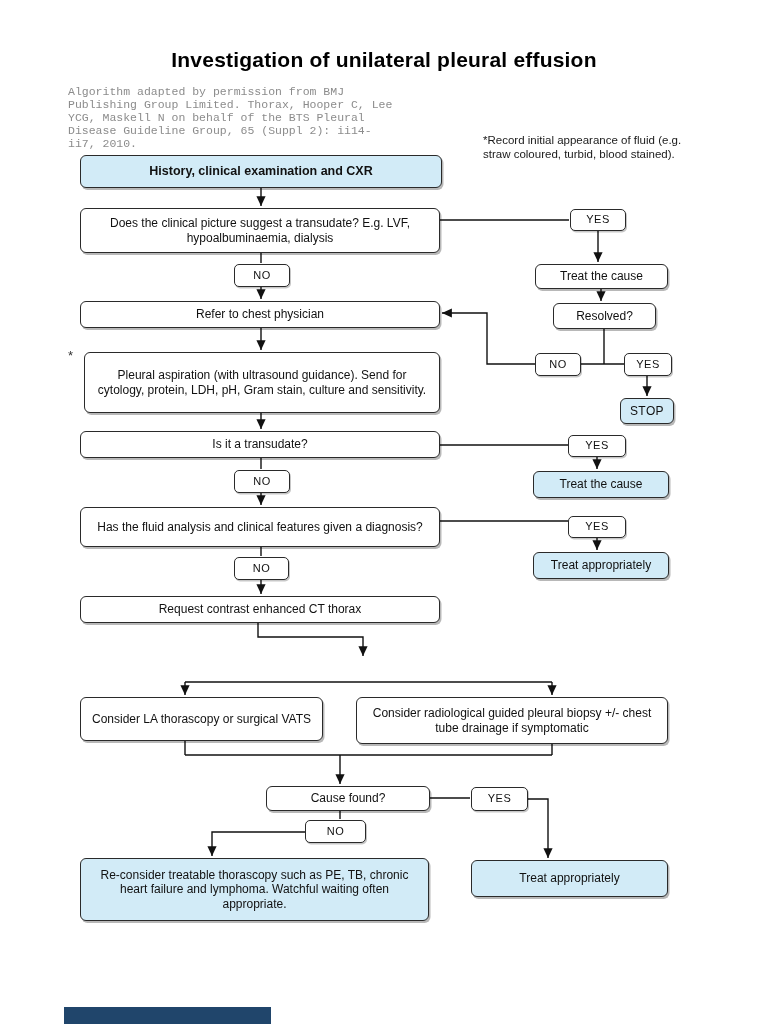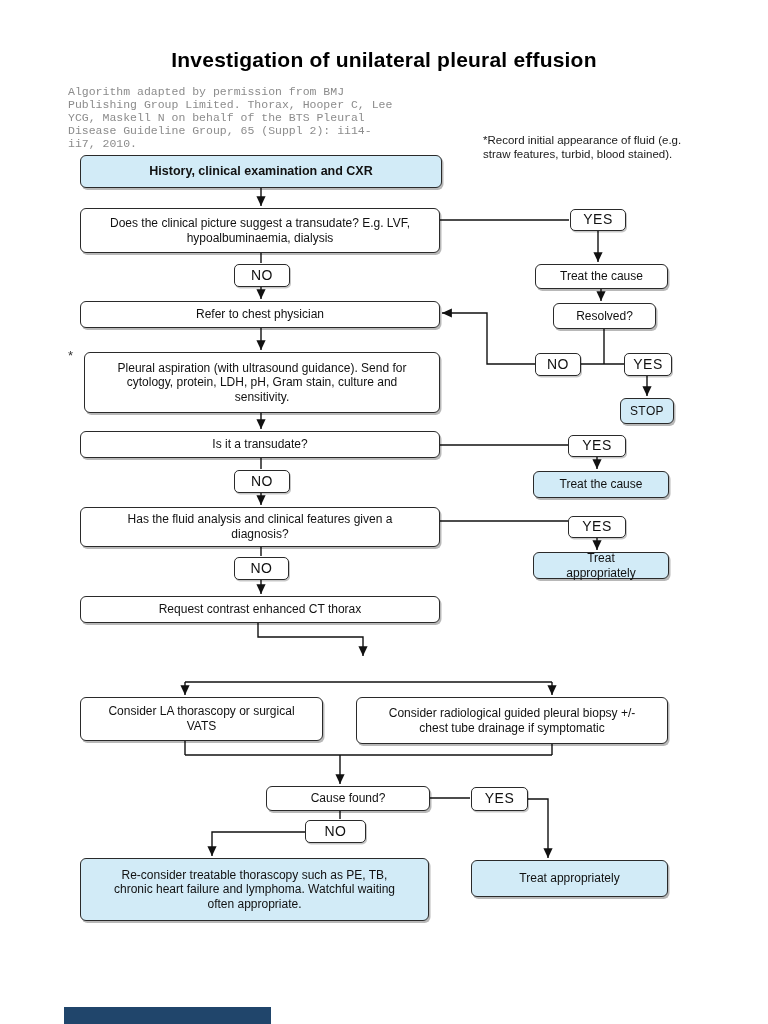--- a/index.html
+++ b/index.html
@@ -16,39 +16,39 @@
     font-size:11.5px;line-height:1.13;color:var(--attr,#8c8c8c);font-family:Liberation Mono, monospace;
   }
   .note{
     position:absolute;left:483px;top:134px;width:206px;
     font-size:11.5px;line-height:1.2;color:#1a1a1a;
   }
   .asterisk{position:absolute;left:68px;top:348px;font-size:13px;color:#333;}
   .node{
     position:absolute;box-sizing:border-box;display:flex;align-items:center;justify-content:center;
     text-align:center;background:#fff;border:1.4px solid #2a2a2a;border-radius:6px;
-    font-size:12px;line-height:1.22;padding:2px 24px;
+    font-size:12px;line-height:1.22;padding:2px 8px;
     box-shadow:1.5px 2px 0 rgba(0,0,0,.28);
   }
   .node.blue{background:var(--hl,#d2ebf7);}
   .node.bold{font-weight:bold;font-size:12.5px;}
-  .node.small{font-size:14px;letter-spacing:.5px;border-radius:5px;padding:2px;box-shadow:1px 1.5px 0 rgba(0,0,0,.22);}
+  .node.small{font-size:11px;letter-spacing:.5px;border-radius:5px;padding:2px;box-shadow:1px 1.5px 0 rgba(0,0,0,.22);}
   .connectors{position:absolute;left:0;top:0;}
   .footer-bar{position:absolute;left:64px;top:1007px;width:207px;height:17px;background:var(--footer,#20456b);}
 </style>
 </head>
 <body>
 
 <div class="page">
 
   <h1 class="title">Investigation of unilateral pleural effusion</h1>
 
   <div class="attribution">Algorithm adapted by permission from BMJ Publishing Group Limited. Thorax, Hooper C, Lee YCG, Maskell N on behalf of the BTS Pleural Disease Guideline Group, 65 (Suppl 2): ii14-ii7, 2010.</div>
 
-  <div class="note">*Record initial appearance of fluid (e.g. straw features, turbid, blood stained).</div>
+  <div class="note">*Record initial appearance of fluid (e.g. straw coloured, turbid, blood stained).</div>
 
   <div class="asterisk">*</div>
 
   <svg class="connectors" width="768" height="1024" viewBox="0 0 768 1024">
     <defs>
       <marker id="arw" viewBox="0 0 8 8" refX="7.5" refY="4" markerWidth="7.5" markerHeight="7.5" orient="auto">
         <path d="M0,0.5 L7.5,4 L0,7.5 Z" fill="#111"></path>
       </marker>
     </defs>
     <g stroke="#111" stroke-width="1.4" fill="none">

